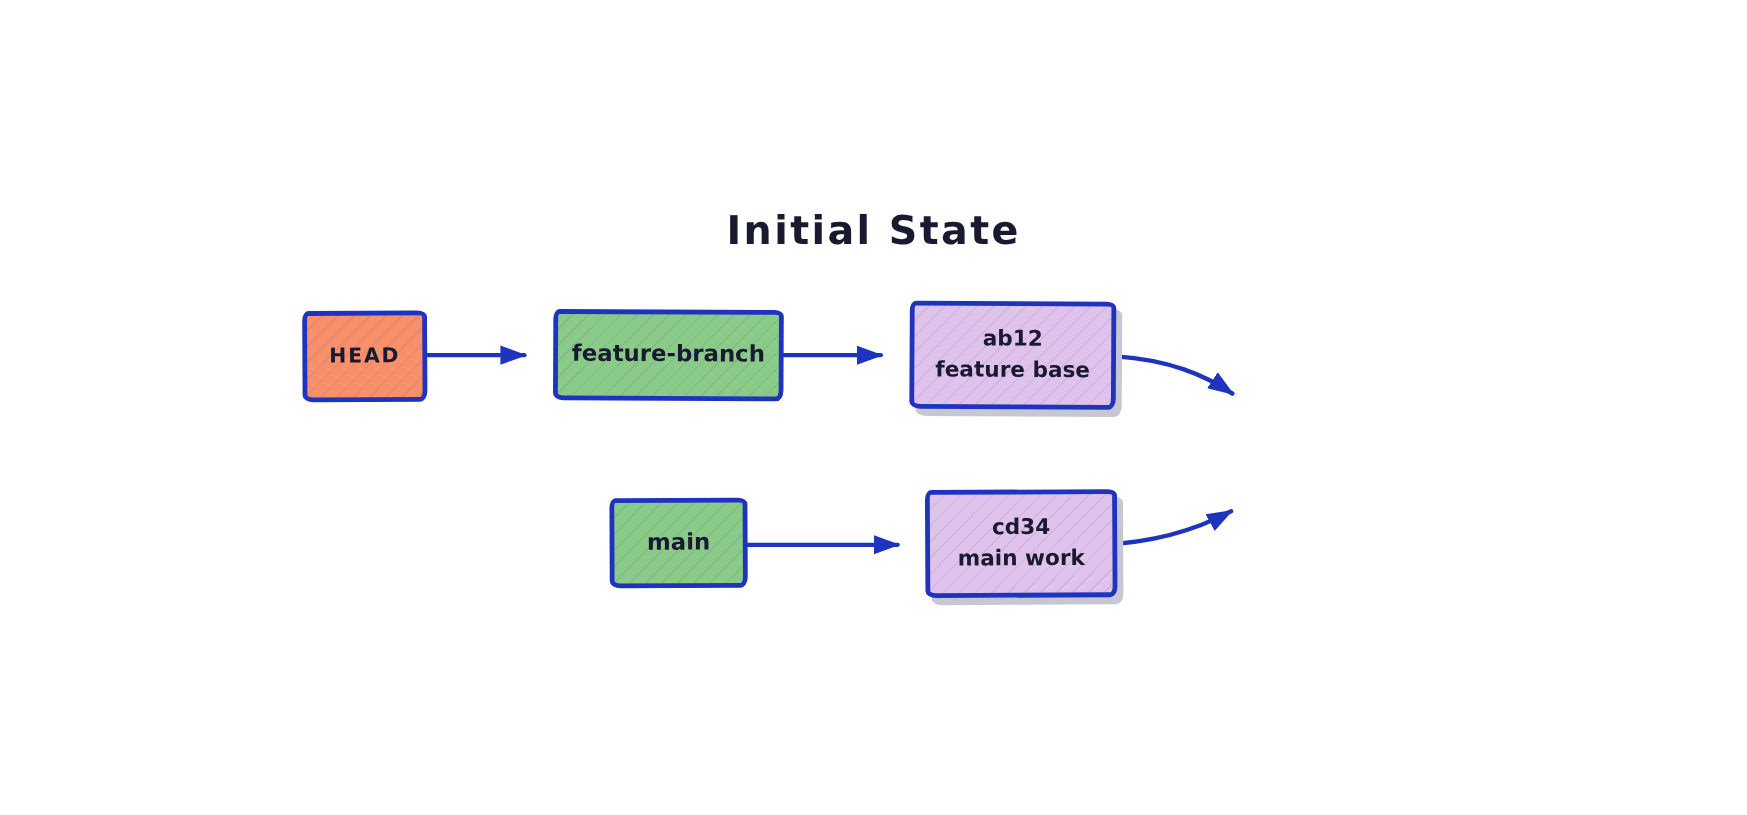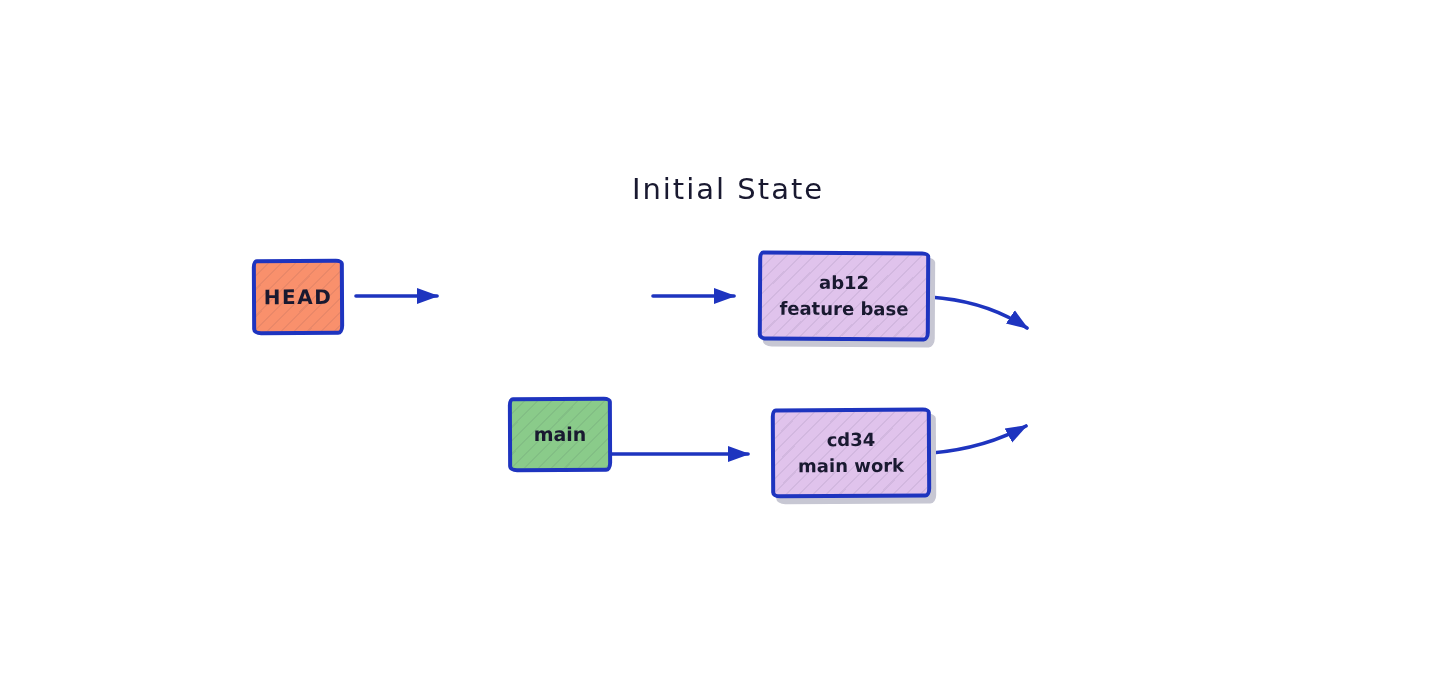--- a/index.html
+++ b/index.html
@@ -11,22 +11,22 @@
     position:relative;
     width:1456px;height:679px;
     background:var(--background,#ffffff);
     overflow:hidden;
   }
   .title{
     position:absolute;
     top:172px;left:50%;
     transform:translateX(-50%);
     margin:0;
-    font-size:29px;
-    font-weight:400;
+    font-size:33px;
+    font-weight:700;
     letter-spacing:2px;
     color:var(--text,#191930);
     white-space:nowrap;
   }
   .edges{
     position:absolute;top:0;left:0;
     pointer-events:none;
   }
   .edge{
     fill:none;
@@ -48,33 +48,33 @@
     font-weight:700;
     color:var(--text,#191930);
     line-height:1.45;
     
     background-image:repeating-linear-gradient(
       135deg,
       rgba(0,0,0,0) 0px, rgba(0,0,0,0) 8px,
       rgba(30,30,60,0.07) 8px, rgba(30,30,60,0.07) 9.5px);
   }
   .node-head{
-    left:252px;top:259px;width:92px;height:76px;
+    left:252px;top:259px;width:104px;height:76px;
     background-color:var(--head_fill,#f9906c);
-    font-size:20px;letter-spacing:1.5px;
+    font-size:17px;letter-spacing:1.5px;
     transform:rotate(-0.3deg);
   }
   .node-feature-branch{
     left:461px;top:258px;width:192px;height:76px;
     background-color:var(--branch_fill,#8acb8a);
     font-size:19px;
     transform:rotate(0.25deg);
   }
   .node-main{
-    left:508px;top:397px;width:104px;height:75px;
+    left:508px;top:415px;width:115px;height:75px;
     background-color:var(--branch_fill,#8acb8a);
     font-size:19px;
     transform:rotate(-0.25deg);
   }
   .commit{
     background-color:var(--commit_fill,#e0c3ec);
     font-size:18px;
     box-shadow:5px 6px 0 var(--shadow,#c7c7d3);
     justify-content:center;
   }
@@ -108,20 +108,23 @@
     <path class="edge" d="M653,296 H734" marker-end="url(#ah)"></path>
     <path class="edge" d="M930,297 C974,300 1003,312 1027,328" marker-end="url(#ah)"></path>
     <path class="edge" d="M605,454 H748" marker-end="url(#ah)"></path>
     <path class="edge" d="M918,454 C966,452 1000,440 1026,426" marker-end="url(#ah)"></path>
   </svg>
 
   <div class="node node-head">
     <span>HEAD</span>
   </div>
 
+  <div class="node node-feature-branch">
+    <span>feature-branch</span>
+  </div>
 
   <div class="node commit node-commit-feature">
     <div>ab12</div>
     <div>feature base</div>
   </div>
 
 
   <div class="node node-main">
     <span>main</span>
   </div>

